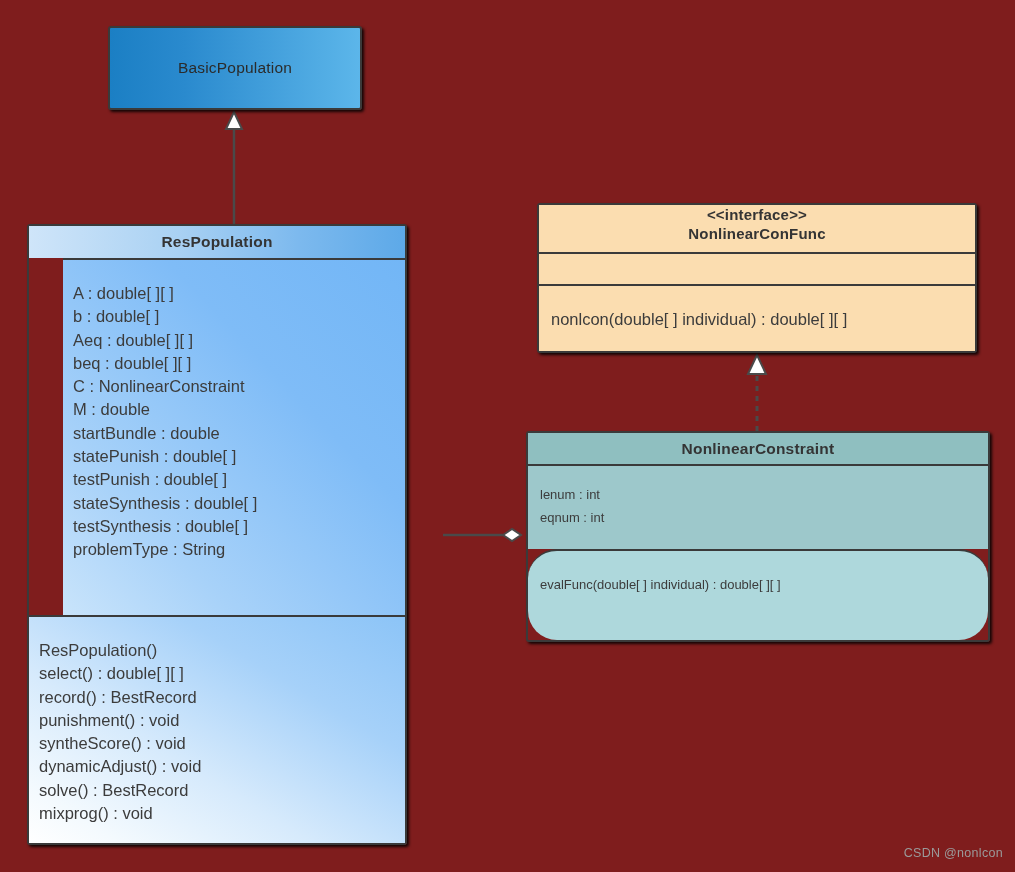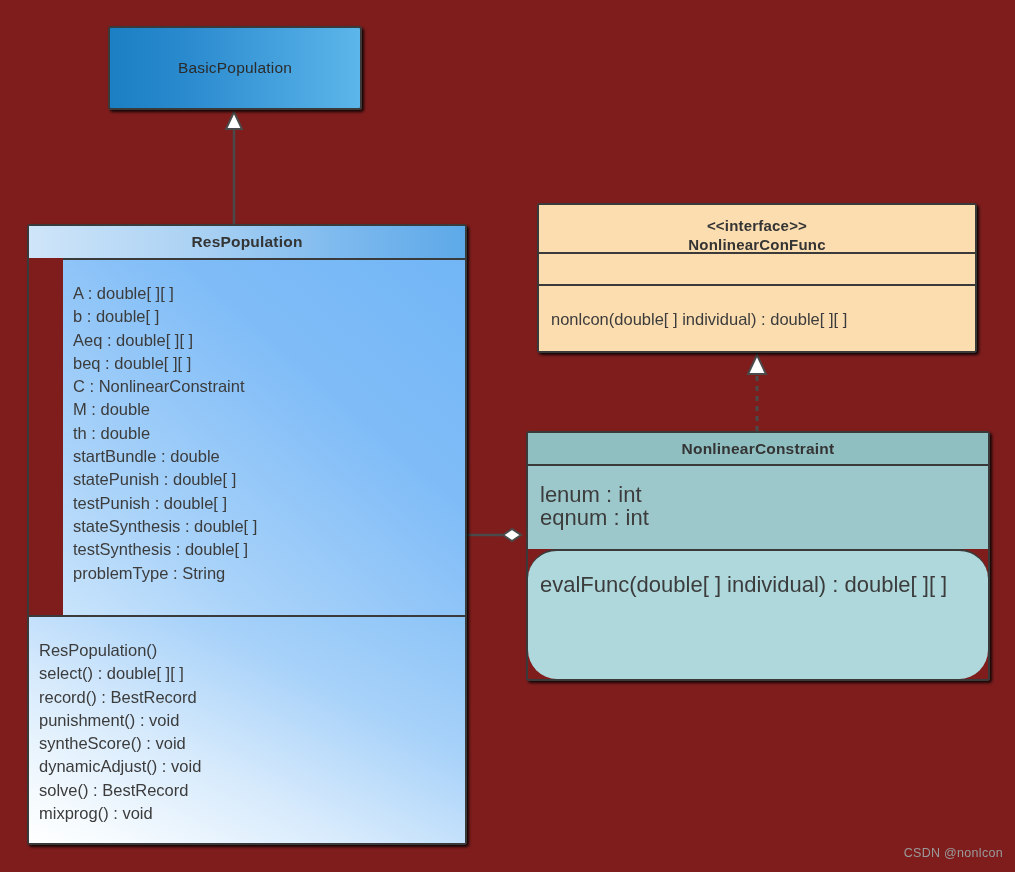--- a/index.html
+++ b/index.html
@@ -56,21 +56,21 @@
   #basic-population .cls-title {
     font-size: 15.5px;
     color: #2b2b2b;
     font-weight: normal;
   }
 
   
   #res-population {
     left: 27px;
     top: 224px;
-    width: 440px;
+    width: 380px;
     height: 621px;
     display: flex;
     flex-direction: column;
   }
   #res-head {
     height: 32px;
     line-height: 32px;
     background: linear-gradient(to right, #cfe5f9 0%, #a9d1f3 40%, #7cb9ee 72%, #5da9e8 100%);
     font-size: 15.5px;
   }
@@ -96,21 +96,21 @@
     left: 537px;
     top: 203px;
     width: 440px;
     height: 150px;
     display: flex;
     flex-direction: column;
     background: #fbddb0;
   }
   #ncf-head {
     flex: 0 0 47px;
-    padding-top: 11px;
+    padding-top: 0;
     background: #fbddb0;
   }
   #ncf-head .cls-title {
     font-size: 15px;
     line-height: 19px;
   }
   #ncf-attrs {
     flex: 0 0 32px;
     background: #fbddb0;
   }
@@ -122,21 +122,21 @@
   #ncf-methods .cls-line {
     font-size: 16.5px;
     line-height: 23px;
   }
 
   
   #nonlinear-constraint {
     left: 526px;
     top: 431px;
     width: 464px;
-    height: 250px;
+    height: 211px;
     display: flex;
     flex-direction: column;
   }
   #nc-head {
     flex: 0 0 31px;
     line-height: 31px;
     background: #8fbfc0;
     font-size: 15.5px;
   }
   #nc-attrs {
@@ -145,21 +145,21 @@
     padding: 17px 0 0 12px;
   }
   #nc-methods {
     flex: 1 1 auto;
     background: #aed8dc;
     padding: 22px 16px 0 12px;
     border-radius: 29px;
   }
   #nc-attrs .cls-line,
   #nc-methods .cls-line {
-    font-size: 22px;
+    font-size: 13px;
     line-height: 23.3px;
   }
 
   
   .connector-svg {
     position: absolute;
     left: 0;
     top: 0;
     width: 1015px;
     height: 872px;
@@ -205,21 +205,20 @@
 
   <div class="uml-box" id="res-population">
     <div class="compartment cls-title" id="res-head">ResPopulation</div>
     <div class="compartment" id="res-attrs">
         <div class="cls-line">A : double[ ][ ]</div>
         <div class="cls-line">b : double[ ]</div>
         <div class="cls-line">Aeq : double[ ][ ]</div>
         <div class="cls-line">beq : double[ ][ ]</div>
         <div class="cls-line">C : NonlinearConstraint</div>
         <div class="cls-line">M : double</div>
-        <div class="cls-line">th : double</div>
         <div class="cls-line">startBundle : double</div>
         <div class="cls-line">statePunish : double[ ]</div>
         <div class="cls-line">testPunish : double[ ]</div>
         <div class="cls-line">stateSynthesis : double[ ]</div>
         <div class="cls-line">testSynthesis : double[ ]</div>
         <div class="cls-line">problemType : String</div>
       </div>
     <div class="compartment" id="res-methods">
         <div class="cls-line">ResPopulation()</div>
         <div class="cls-line">select() : double[ ][ ]</div>

